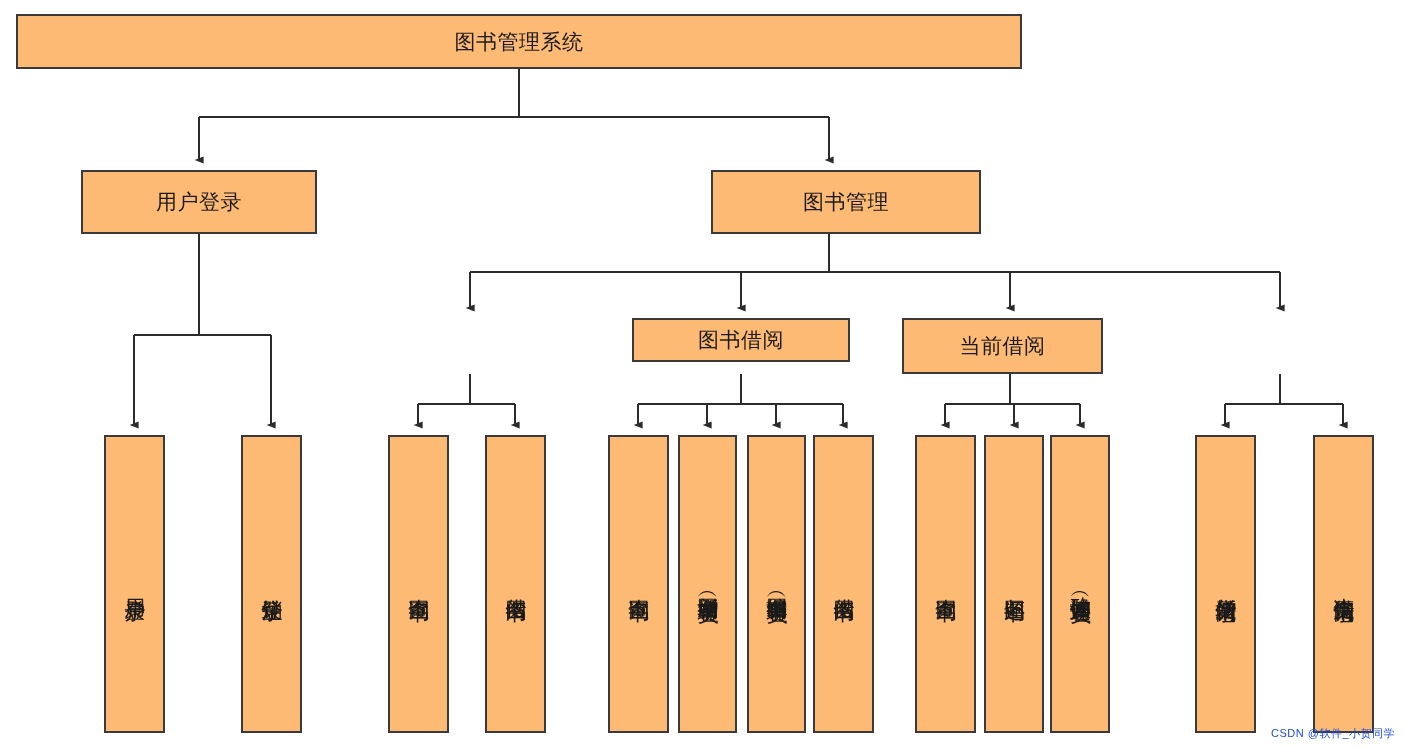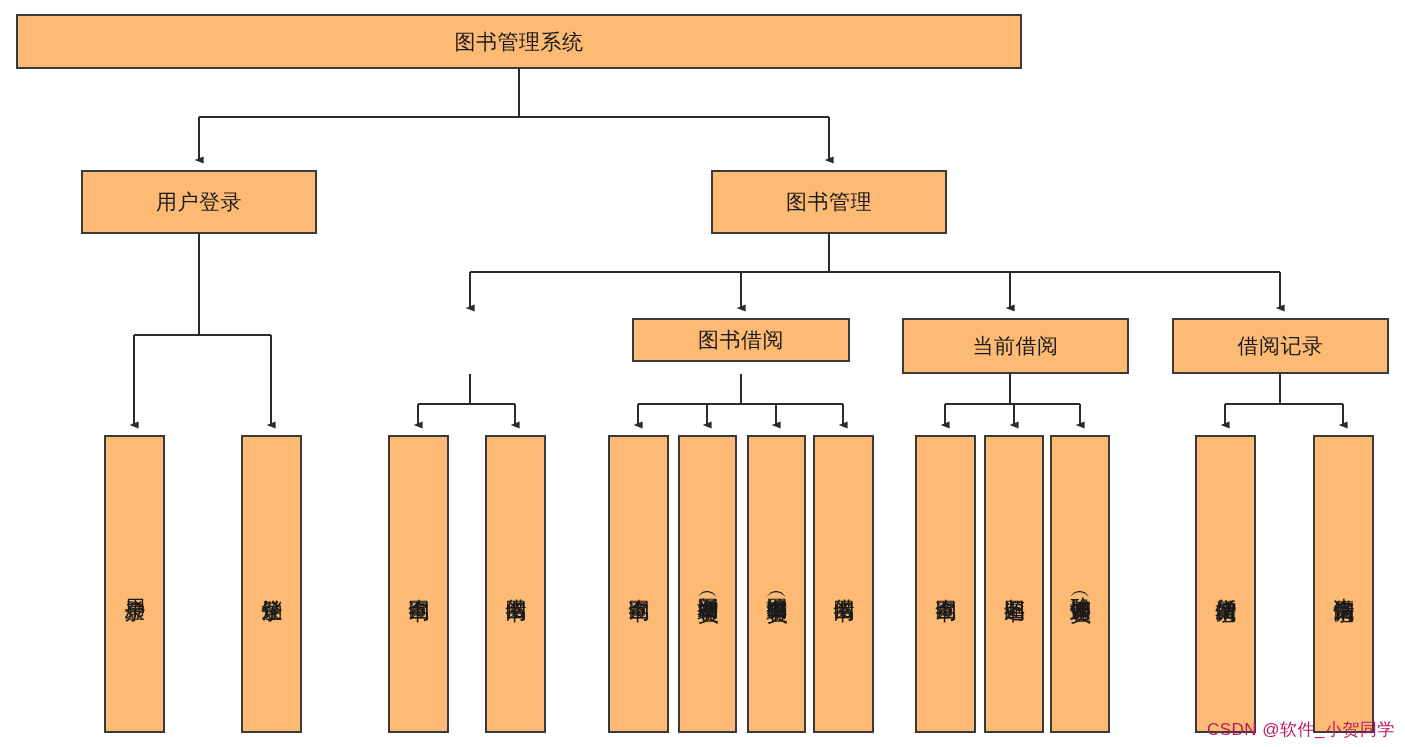--- a/index.html
+++ b/index.html
@@ -49,22 +49,22 @@
     white-space: nowrap;
   }
   .node.v > span {
     writing-mode: vertical-rl;
     text-orientation: upright;
   }
   .watermark {
     position: absolute;
     right: 10px;
     bottom: 6px;
-    font-size: 17px;
-    color: #be185d;
+    font-size: 11px;
+    color: #1d4ed8;
     letter-spacing: 0.5px;
     user-select: none;
   }
 </style>
 </head>
 <body>
 
 <div id="canvas">
 
   <svg id="wires" viewBox="0 0 1405 747" xmlns="http://www.w3.org/2000/svg">
@@ -117,32 +117,29 @@
     </g>
   </svg>
 
   <div class="node h" id="node-root" style="left: 16px; top: 14px; width: 1006px; height: 55px;">
     <span>图书管理系统</span>
   </div>
 
   <div class="node h" id="node-l2-0" style="left: 81px; top: 170px; width: 236px; height: 64px;">
     <span>用户登录</span>
   </div>
-  <div class="node h" id="node-l2-1" style="left: 711px; top: 170px; width: 236px; height: 64px;">
+  <div class="node h" id="node-l2-1" style="left: 711px; top: 170px; width: 270px; height: 64px;">
     <span>图书管理</span>
   </div>
 
   <div class="node h" id="node-l3-1" style="left: 632px; top: 318px; width: 218px; height: 44px;">
     <span>图书借阅</span>
   </div>
-  <div class="node h" id="node-l3-2" style="left: 902px; top: 318px; width: 227px; height: 56px;">
+  <div class="node h" id="node-l3-2" style="left: 902px; top: 318px; width: 201px; height: 56px;">
     <span>当前借阅</span>
-  </div>
-  <div class="node h" id="node-l3-3" style="left: 1172px; top: 318px; width: 217px; height: 56px;">
-    <span>借阅记录</span>
   </div>
 
   <div class="node v" id="node-leaf-0" style="left: 104px; top: 435px; width: 61px; height: 298px;">
     <span>用户登录</span>
   </div>
   <div class="node v" id="node-leaf-1" style="left: 241px; top: 435px; width: 61px; height: 298px;">
     <span>注销登录</span>
   </div>
   <div class="node v" id="node-leaf-2" style="left: 388px; top: 435px; width: 61px; height: 298px;">
     <span>查询图书</span>

